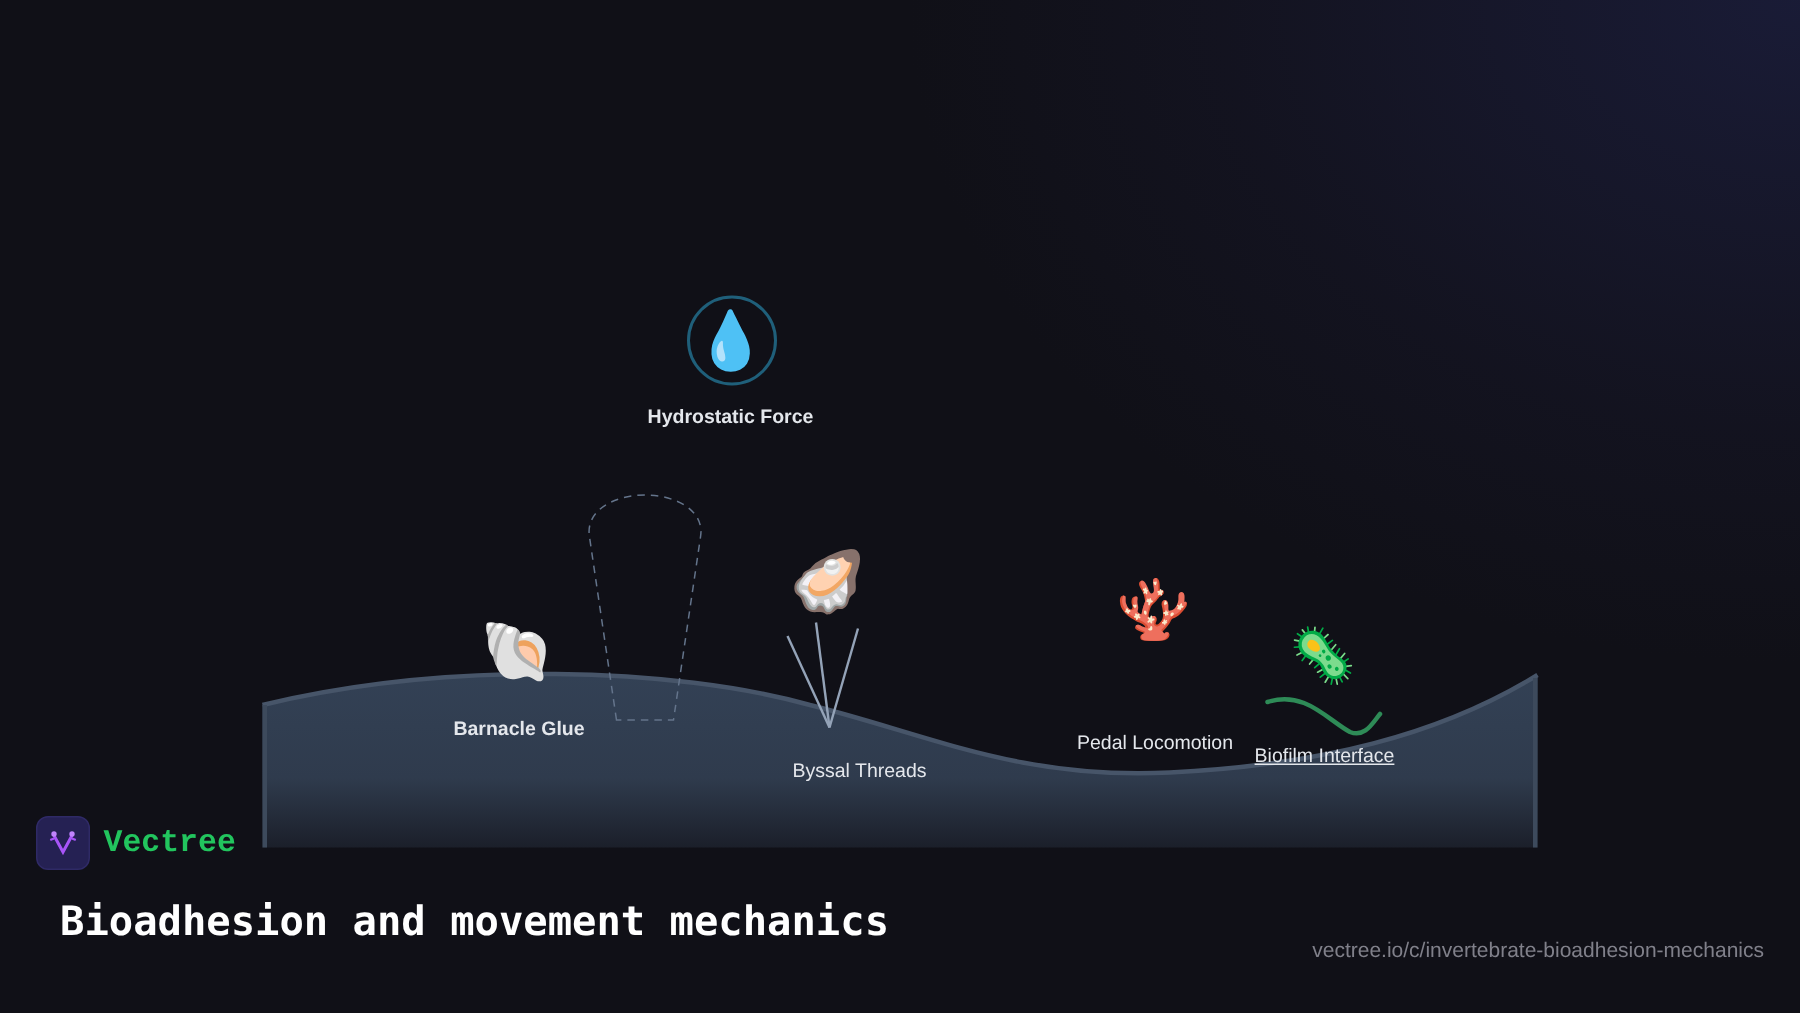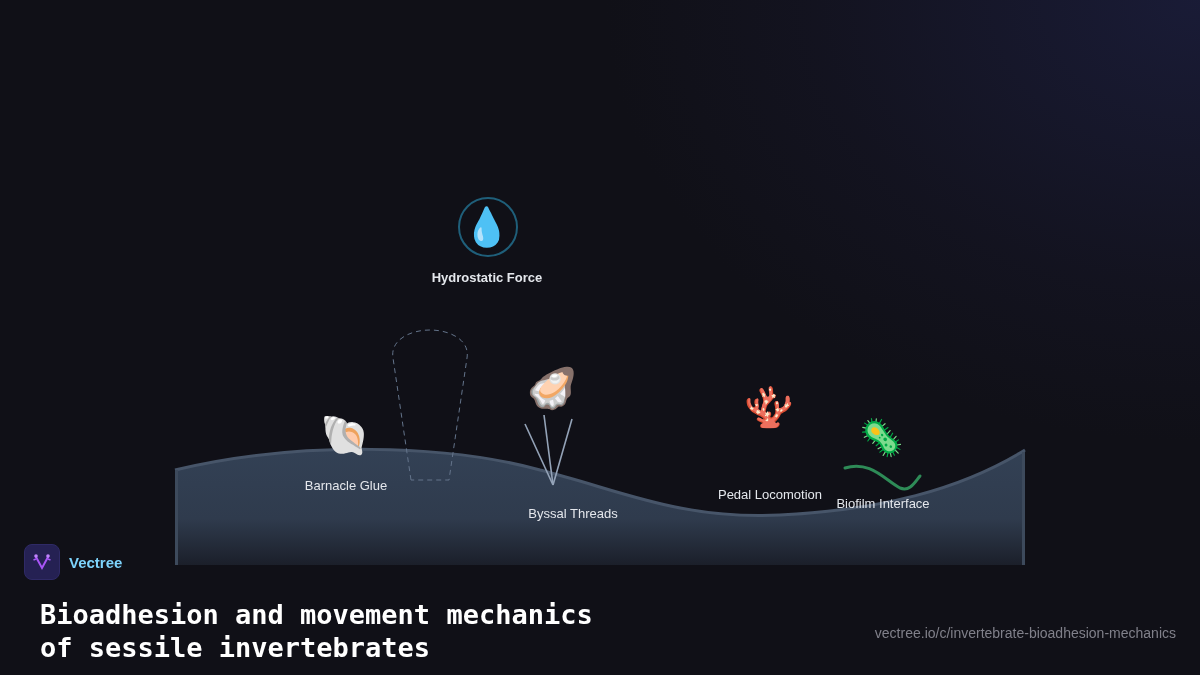--- a/index.html
+++ b/index.html
@@ -28,22 +28,22 @@
     border: 2px solid #1f5f7a; border-radius: 50%;
   }
   .brand {
     position: absolute; left: 24px; top: 544px; display: flex; align-items: center; gap: 9px;
   }
   .brand-logo {
     width: 34px; height: 34px; border-radius: 8px; background: #252153;
     border: 1px solid #2f2a66; display: flex; align-items: center; justify-content: center;
   }
   .brand-name {
-    font-family: Liberation Sans, sans-serif; font-weight: bold;
-    color: #7dd3fc; font-size: 15px;
+    font-family: Liberation Mono, monospace; font-weight: bold;
+    color: #22c55e; font-size: 21px;
   }
   .title {
     position: absolute; left: 24px; top: 582px; margin: 16px;
     font-family: "DejaVu Sans Mono", monospace; font-weight: bold;
     color: #ffffff; font-size: 27px; line-height: 33px; letter-spacing: 0px;
   }
   .url {
     position: absolute; right: 24px; top: 625px;
     font-family: Liberation Sans, sans-serif; color: #80808a; font-size: 14px;
   }
@@ -77,42 +77,41 @@
 
   <path d="M845 468 C 870 460, 885 480, 900 488 C 910 492, 915 482, 920 476" fill="none" stroke="#2e8b57" stroke-width="3" stroke-linecap="round"></path>
 </svg>
 
 <div class="drop-circle"></div>
 
 <span class="emoji" style="left:487px; top:227px; font-size:38px;">💧</span>
 <span class="label" style="left:487px; top:270px;font-weight:bold;">Hydrostatic Force</span>
 
 <span class="emoji" style="left:345px; top:435px;">🐚</span>
-<span class="label" style="left:346px; top:478px;">Barnacle Glue</span>
+<span class="label" style="left:346px; top:478px;font-weight:bold;">Barnacle Glue</span>
 
 <span class="emoji" style="left:552px; top:388px;">🦪</span>
 <span class="label" style="left:553px; top:506px;margin-left:20px;">Byssal Threads</span>
 
 <span class="emoji" style="left:769px; top:407px;">🪸</span>
 <span class="label" style="left:770px; top:487px;">Pedal Locomotion</span>
 
 <span class="emoji" style="left:882px; top:438px; font-size:36px;">🦠</span>
-<span class="label" style="left:883px; top:496px;">Biofilm Interface</span>
+<span class="label" style="left:883px; top:496px;text-decoration:underline;">Biofilm Interface</span>
 
 <div class="brand">
   <div class="brand-logo">
     <svg width="20" height="18" viewBox="0 0 20 18">
       <path d="M4 4 L10 15 L16 4" fill="none" stroke="#a855f7" stroke-width="2" stroke-linecap="round"></path>
       <circle cx="4" cy="3" r="1.8" fill="#c084fc"></circle>
       <circle cx="16" cy="3" r="1.8" fill="#c084fc"></circle>
       <line x1="4" y1="6" x2="1.5" y2="7" stroke="#a855f7" stroke-width="1.5"></line>
       <line x1="16" y1="6" x2="18.5" y2="7" stroke="#a855f7" stroke-width="1.5"></line>
     </svg>
   </div>
   <span class="brand-name">Vectree</span>
 </div>
 
 <h1 class="title">
   <span>Bioadhesion and movement mechanics</span><br>
-  <span>of sessile invertebrates</span>
 </h1>
 
 <span class="url">vectree.io/c/invertebrate-bioadhesion-mechanics</span>
 
 </body></html>

